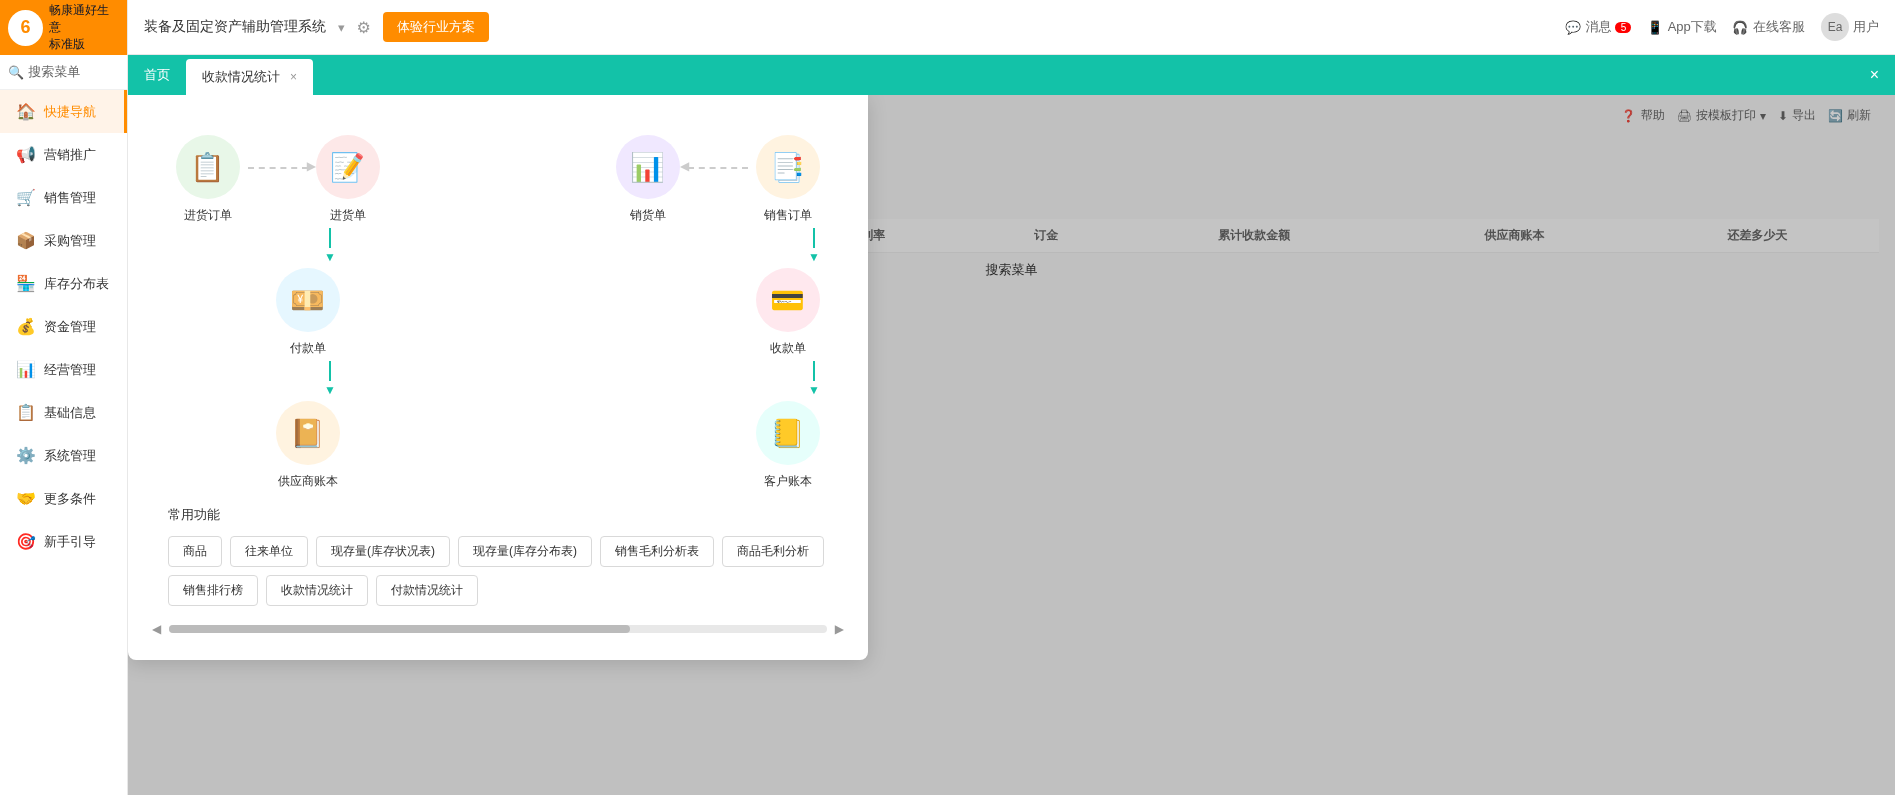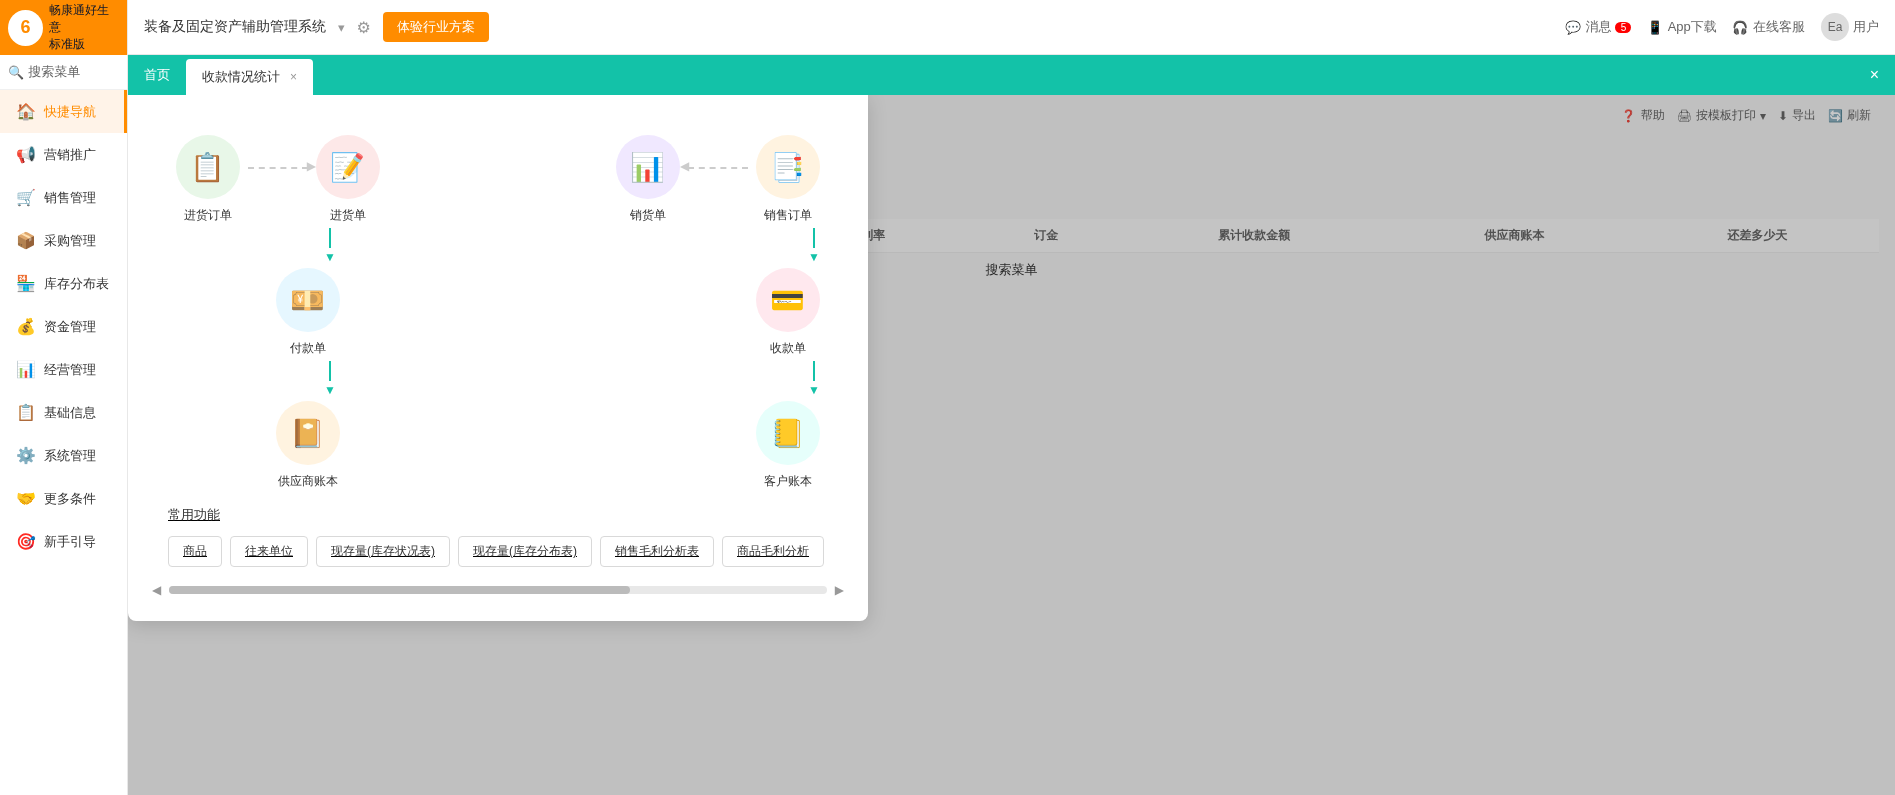--- a/index.html
+++ b/index.html
@@ -270,21 +270,20 @@
     }
     .arrow-v-line {
       width: 2px;
       height: 20px;
       background: #13c2a8;
     }
 
     
     .common-functions {
       padding: 0 16px;
-      text-decoration: underline;
     }
     .common-title {
       font-size: 13px;
       color: #333;
       margin-bottom: 12px;
       font-weight: 500;
     }
     .func-buttons {
       display: flex;
       flex-wrap: wrap;
@@ -680,20 +679,25 @@
         <div class="common-functions">
           <div class="common-title">常用功能</div>
           <div class="func-buttons">
             <button class="func-btn">商品</button>
             <button class="func-btn">往来单位</button>
             <button class="func-btn">现存量(库存状况表)</button>
             <button class="func-btn">现存量(库存分布表)</button>
             <button class="func-btn">销售毛利分析表</button>
             <button class="func-btn">商品毛利分析</button>
           </div>
+          <div class="func-buttons">
+            <button class="func-btn">销售排行榜</button>
+            <button class="func-btn">收款情况统计</button>
+            <button class="func-btn">付款情况统计</button>
+          </div>
         </div>
 
         <div class="popup-scrollbar">
           <span class="scroll-arrow">◀</span>
           <div class="scroll-track">
             <div class="scroll-thumb"></div>
           </div>
           <span class="scroll-arrow">▶</span>
         </div>
       </div>

